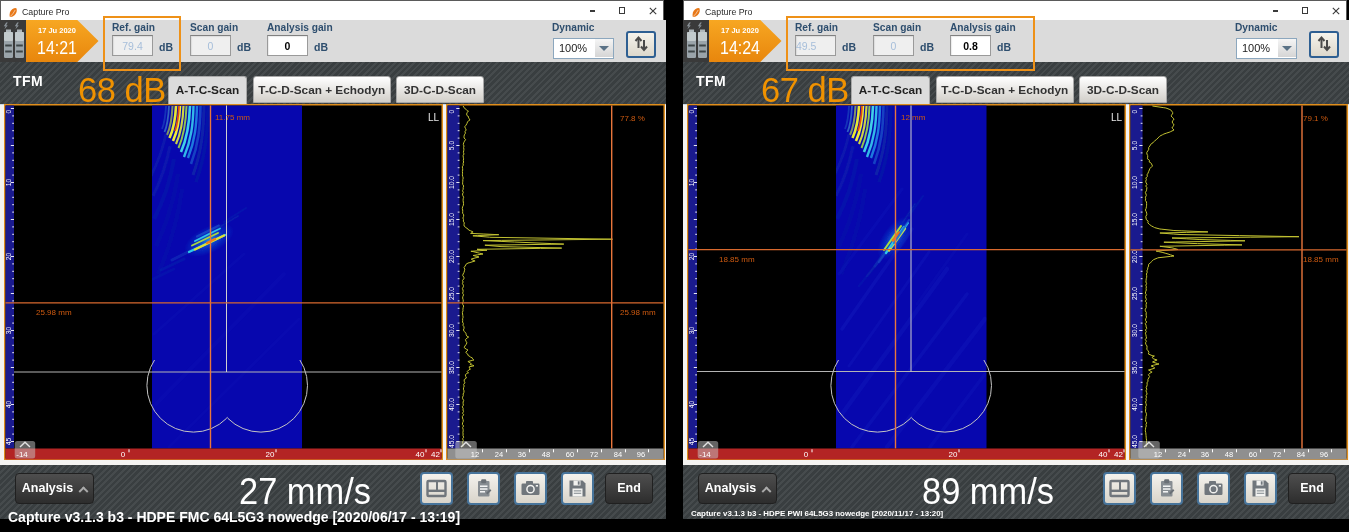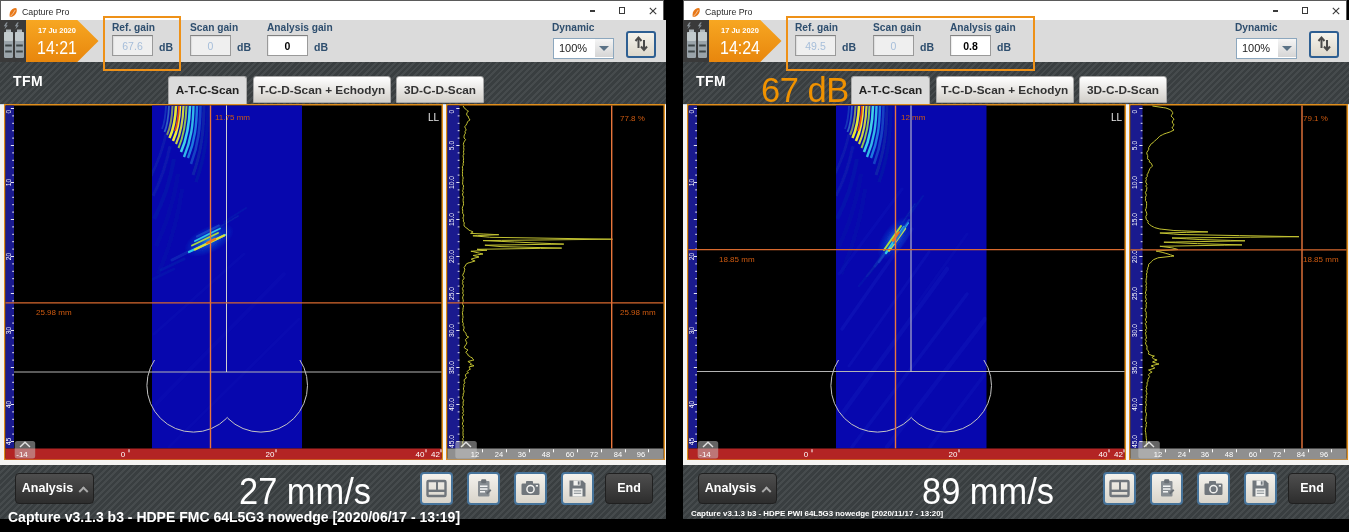--- a/index.html
+++ b/index.html
@@ -31,21 +31,21 @@
 <rect x="15" y="12" width="9" height="9" rx="1.2" fill="#C2CACC"></rect>
 <rect x="5.2" y="24.5" width="6.6" height="2" fill="#3E4648"></rect>
 <rect x="16.2" y="24.5" width="6.6" height="2" fill="#3E4648"></rect>
 <rect x="5.2" y="30.5" width="6.6" height="2" fill="#3E4648"></rect>
 <rect x="16.2" y="30.5" width="6.6" height="2" fill="#3E4648"></rect>
 </svg></div>
  <div style="position:absolute;left:25.5px;top:0;width:73px;height:42px;background:linear-gradient(#F7A722,#E8860D);clip-path:polygon(0 0,71% 0,100% 50%,71% 100%,0 100%)"></div>
  <div style="position:absolute;left:26px;top:6px;width:62px;text-align:center;font-size:7.5px;font-weight:bold;color:#FFF">17 Ju 2020</div>
  <div style="position:absolute;left:26px;top:16.5px;width:62px;text-align:center;font-size:19px;color:#FFF;transform:scaleX(0.84)">14:21</div>
  <div style="position:absolute;left:112px;top:2px;font-weight:bold;color:#2E4E6E;font-size:10.2px;white-space:nowrap">Ref. gain</div>
-<div style="position:absolute;left:112px;top:15px;width:41px;height:21px;background:#EFEFEF;border:1px solid #9A9A9A;border-top-color:#808080;box-shadow:inset 1px 1px 1px rgba(0,0,0,0.08);text-align:center;line-height:21px;font-size:10.5px;font-weight:normal;color:#A6BEDA">67.6</div>
+<div style="position:absolute;left:112px;top:15px;width:41px;height:21px;background:#EFEFEF;border:1px solid #9A9A9A;border-top-color:#808080;box-shadow:inset 1px 1px 1px rgba(0,0,0,0.08);text-align:center;line-height:21px;font-size:10.5px;font-weight:normal;color:#A6BEDA">79.4</div>
 <div style="position:absolute;left:159px;top:21px;font-weight:bold;color:#2E4E6E;font-size:10.5px">dB</div>
  <div style="position:absolute;left:190px;top:2px;font-weight:bold;color:#2E4E6E;font-size:10.2px;white-space:nowrap">Scan gain</div>
 <div style="position:absolute;left:190px;top:15px;width:41px;height:21px;background:#EFEFEF;border:1px solid #9A9A9A;border-top-color:#808080;box-shadow:inset 1px 1px 1px rgba(0,0,0,0.08);text-align:center;line-height:21px;font-size:10.5px;font-weight:normal;color:#A6BEDA">0</div>
 <div style="position:absolute;left:237px;top:21px;font-weight:bold;color:#2E4E6E;font-size:10.5px">dB</div>
  <div style="position:absolute;left:267px;top:2px;font-weight:bold;color:#2E4E6E;font-size:10.2px;white-space:nowrap">Analysis gain</div>
 <div style="position:absolute;left:267px;top:15px;width:41px;height:21px;background:#FFFFFF;border:1px solid #9A9A9A;border-top-color:#808080;box-shadow:inset 1px 1px 1px rgba(0,0,0,0.08);text-align:center;line-height:21px;font-size:10.5px;font-weight:bold;color:#000000">0</div>
 <div style="position:absolute;left:314px;top:21px;font-weight:bold;color:#2E4E6E;font-size:10.5px">dB</div>
  <div style="position:absolute;left:552px;top:2px;font-weight:bold;color:#2E4E6E;font-size:10.2px">Dynamic</div>
  <div style="position:absolute;left:553px;top:18px;width:61px;height:21px;background:#FFF;border:1.5px solid #8CA7BE">
    <div style="position:absolute;left:5px;top:3px;font-size:11px;color:#222">100%</div>
@@ -55,20 +55,21 @@
  <div style="position:absolute;left:625.5px;top:10.5px;width:30.5px;height:27.5px;background:linear-gradient(#F5F3EC,#DDD8CC);border:2px solid #2E5F92;border-radius:3px;text-align:center"><svg width="22" height="22" viewBox="0 0 22 22" fill="none" stroke="#4A4A4A" stroke-width="2">
           <line x1="8.5" y1="5.5" x2="8.5" y2="15"></line>
           <path d="M5.5,8 L8.5,4.5 L11.5,8" fill="none"></path>
           <line x1="14" y1="7" x2="14" y2="16.5"></line>
           <path d="M11,13.5 L14,17 L17,13.5" fill="none"></path>
         </svg></div>
 </div>
 <div style="position:absolute;left:103px;top:16px;width:78px;height:55px;border:2.5px solid #EE9118;z-index:5"></div>
 <div style="position:absolute;left:0;top:62px;width:666px;height:42px;background:repeating-linear-gradient(135deg,#464B4D 0 2px,#393E40 2px 4.5px)">
  <div style="position:absolute;left:13px;top:11px;font-weight:bold;font-size:14px;color:#FFF;letter-spacing:0.5px">TFM</div>
+ <div style="position:absolute;left:78px;top:9px;font-size:34.5px;color:#F09200;white-space:nowrap;letter-spacing:-0.5px">68 dB</div>
 </div>
 <div style="position:absolute;left:0;top:103.5px;width:666px;height:361.5px;background:#F5F4F2;border-top:1px solid #C9D6E4"></div>
 <div style="position:absolute;left:168px;top:76px;width:79px;height:28.5px;background:#DCDCDC;border:1px solid #A8A8A8;border-bottom:none;border-radius:3px 3px 0 0;text-align:center;line-height:27px;font-weight:bold;font-size:11.8px;color:#222">A-T-C-Scan</div>
 <div style="position:absolute;left:252.5px;top:76px;width:138.5px;height:26.5px;background:linear-gradient(#FFFFFF,#D2CFC9);border:1px solid #A8A8A8;border-radius:3px 3px 0 0;text-align:center;line-height:26px;font-weight:bold;font-size:11.8px;color:#333">T-C-D-Scan + Echodyn</div>
 <div style="position:absolute;left:396px;top:76px;width:88px;height:26.5px;background:linear-gradient(#FFFFFF,#D2CFC9);border:1px solid #A8A8A8;border-radius:3px 3px 0 0;text-align:center;line-height:26px;font-weight:bold;font-size:11.8px;color:#333">3D-C-D-Scan</div>
 <div style="position:absolute;left:4px;top:104px;width:439px;height:356px"><svg width="439" height="356" viewBox="0 0 439 356" font-family="Liberation Sans, sans-serif">
 <defs>
 <clipPath id="cw1a">
             <rect x="0" y="256" width="223.2" height="100"></rect>
           </clipPath>
@@ -283,21 +284,21 @@
 <rect x="15" y="12" width="9" height="9" rx="1.2" fill="#C2CACC"></rect>
 <rect x="5.2" y="24.5" width="6.6" height="2" fill="#3E4648"></rect>
 <rect x="16.2" y="24.5" width="6.6" height="2" fill="#3E4648"></rect>
 <rect x="5.2" y="30.5" width="6.6" height="2" fill="#3E4648"></rect>
 <rect x="16.2" y="30.5" width="6.6" height="2" fill="#3E4648"></rect>
 </svg></div>
  <div style="position:absolute;left:25.5px;top:0;width:73px;height:42px;background:linear-gradient(#F7A722,#E8860D);clip-path:polygon(0 0,71% 0,100% 50%,71% 100%,0 100%)"></div>
  <div style="position:absolute;left:26px;top:6px;width:62px;text-align:center;font-size:7.5px;font-weight:bold;color:#FFF">17 Ju 2020</div>
  <div style="position:absolute;left:26px;top:16.5px;width:62px;text-align:center;font-size:19px;color:#FFF;transform:scaleX(0.84)">14:24</div>
  <div style="position:absolute;left:112px;top:2px;font-weight:bold;color:#2E4E6E;font-size:10.2px;white-space:nowrap">Ref. gain</div>
-<div style="position:absolute;left:112px;top:15px;width:41px;height:21px;background:#EFEFEF;border:1px solid #9A9A9A;border-top-color:#808080;box-shadow:inset 1px 1px 1px rgba(0,0,0,0.08);text-align:center;line-height:21px;font-size:10.5px;font-weight:normal;color:#A6BEDA">49.5</div>
+<div style="position:absolute;left:112px;top:15px;width:41px;height:21px;background:#EFEFEF;border:1px solid #9A9A9A;border-top-color:#808080;box-shadow:inset 1px 1px 1px rgba(0,0,0,0.08);text-align:left;line-height:21px;font-size:10.5px;font-weight:normal;color:#A6BEDA">49.5</div>
 <div style="position:absolute;left:159px;top:21px;font-weight:bold;color:#2E4E6E;font-size:10.5px">dB</div>
  <div style="position:absolute;left:190px;top:2px;font-weight:bold;color:#2E4E6E;font-size:10.2px;white-space:nowrap">Scan gain</div>
 <div style="position:absolute;left:190px;top:15px;width:41px;height:21px;background:#EFEFEF;border:1px solid #9A9A9A;border-top-color:#808080;box-shadow:inset 1px 1px 1px rgba(0,0,0,0.08);text-align:center;line-height:21px;font-size:10.5px;font-weight:normal;color:#A6BEDA">0</div>
 <div style="position:absolute;left:237px;top:21px;font-weight:bold;color:#2E4E6E;font-size:10.5px">dB</div>
  <div style="position:absolute;left:267px;top:2px;font-weight:bold;color:#2E4E6E;font-size:10.2px;white-space:nowrap">Analysis gain</div>
 <div style="position:absolute;left:267px;top:15px;width:41px;height:21px;background:#FFFFFF;border:1px solid #9A9A9A;border-top-color:#808080;box-shadow:inset 1px 1px 1px rgba(0,0,0,0.08);text-align:center;line-height:21px;font-size:10.5px;font-weight:bold;color:#000000">0.8</div>
 <div style="position:absolute;left:314px;top:21px;font-weight:bold;color:#2E4E6E;font-size:10.5px">dB</div>
  <div style="position:absolute;left:552px;top:2px;font-weight:bold;color:#2E4E6E;font-size:10.2px">Dynamic</div>
  <div style="position:absolute;left:553px;top:18px;width:61px;height:21px;background:#FFF;border:1.5px solid #8CA7BE">
    <div style="position:absolute;left:5px;top:3px;font-size:11px;color:#222">100%</div>

